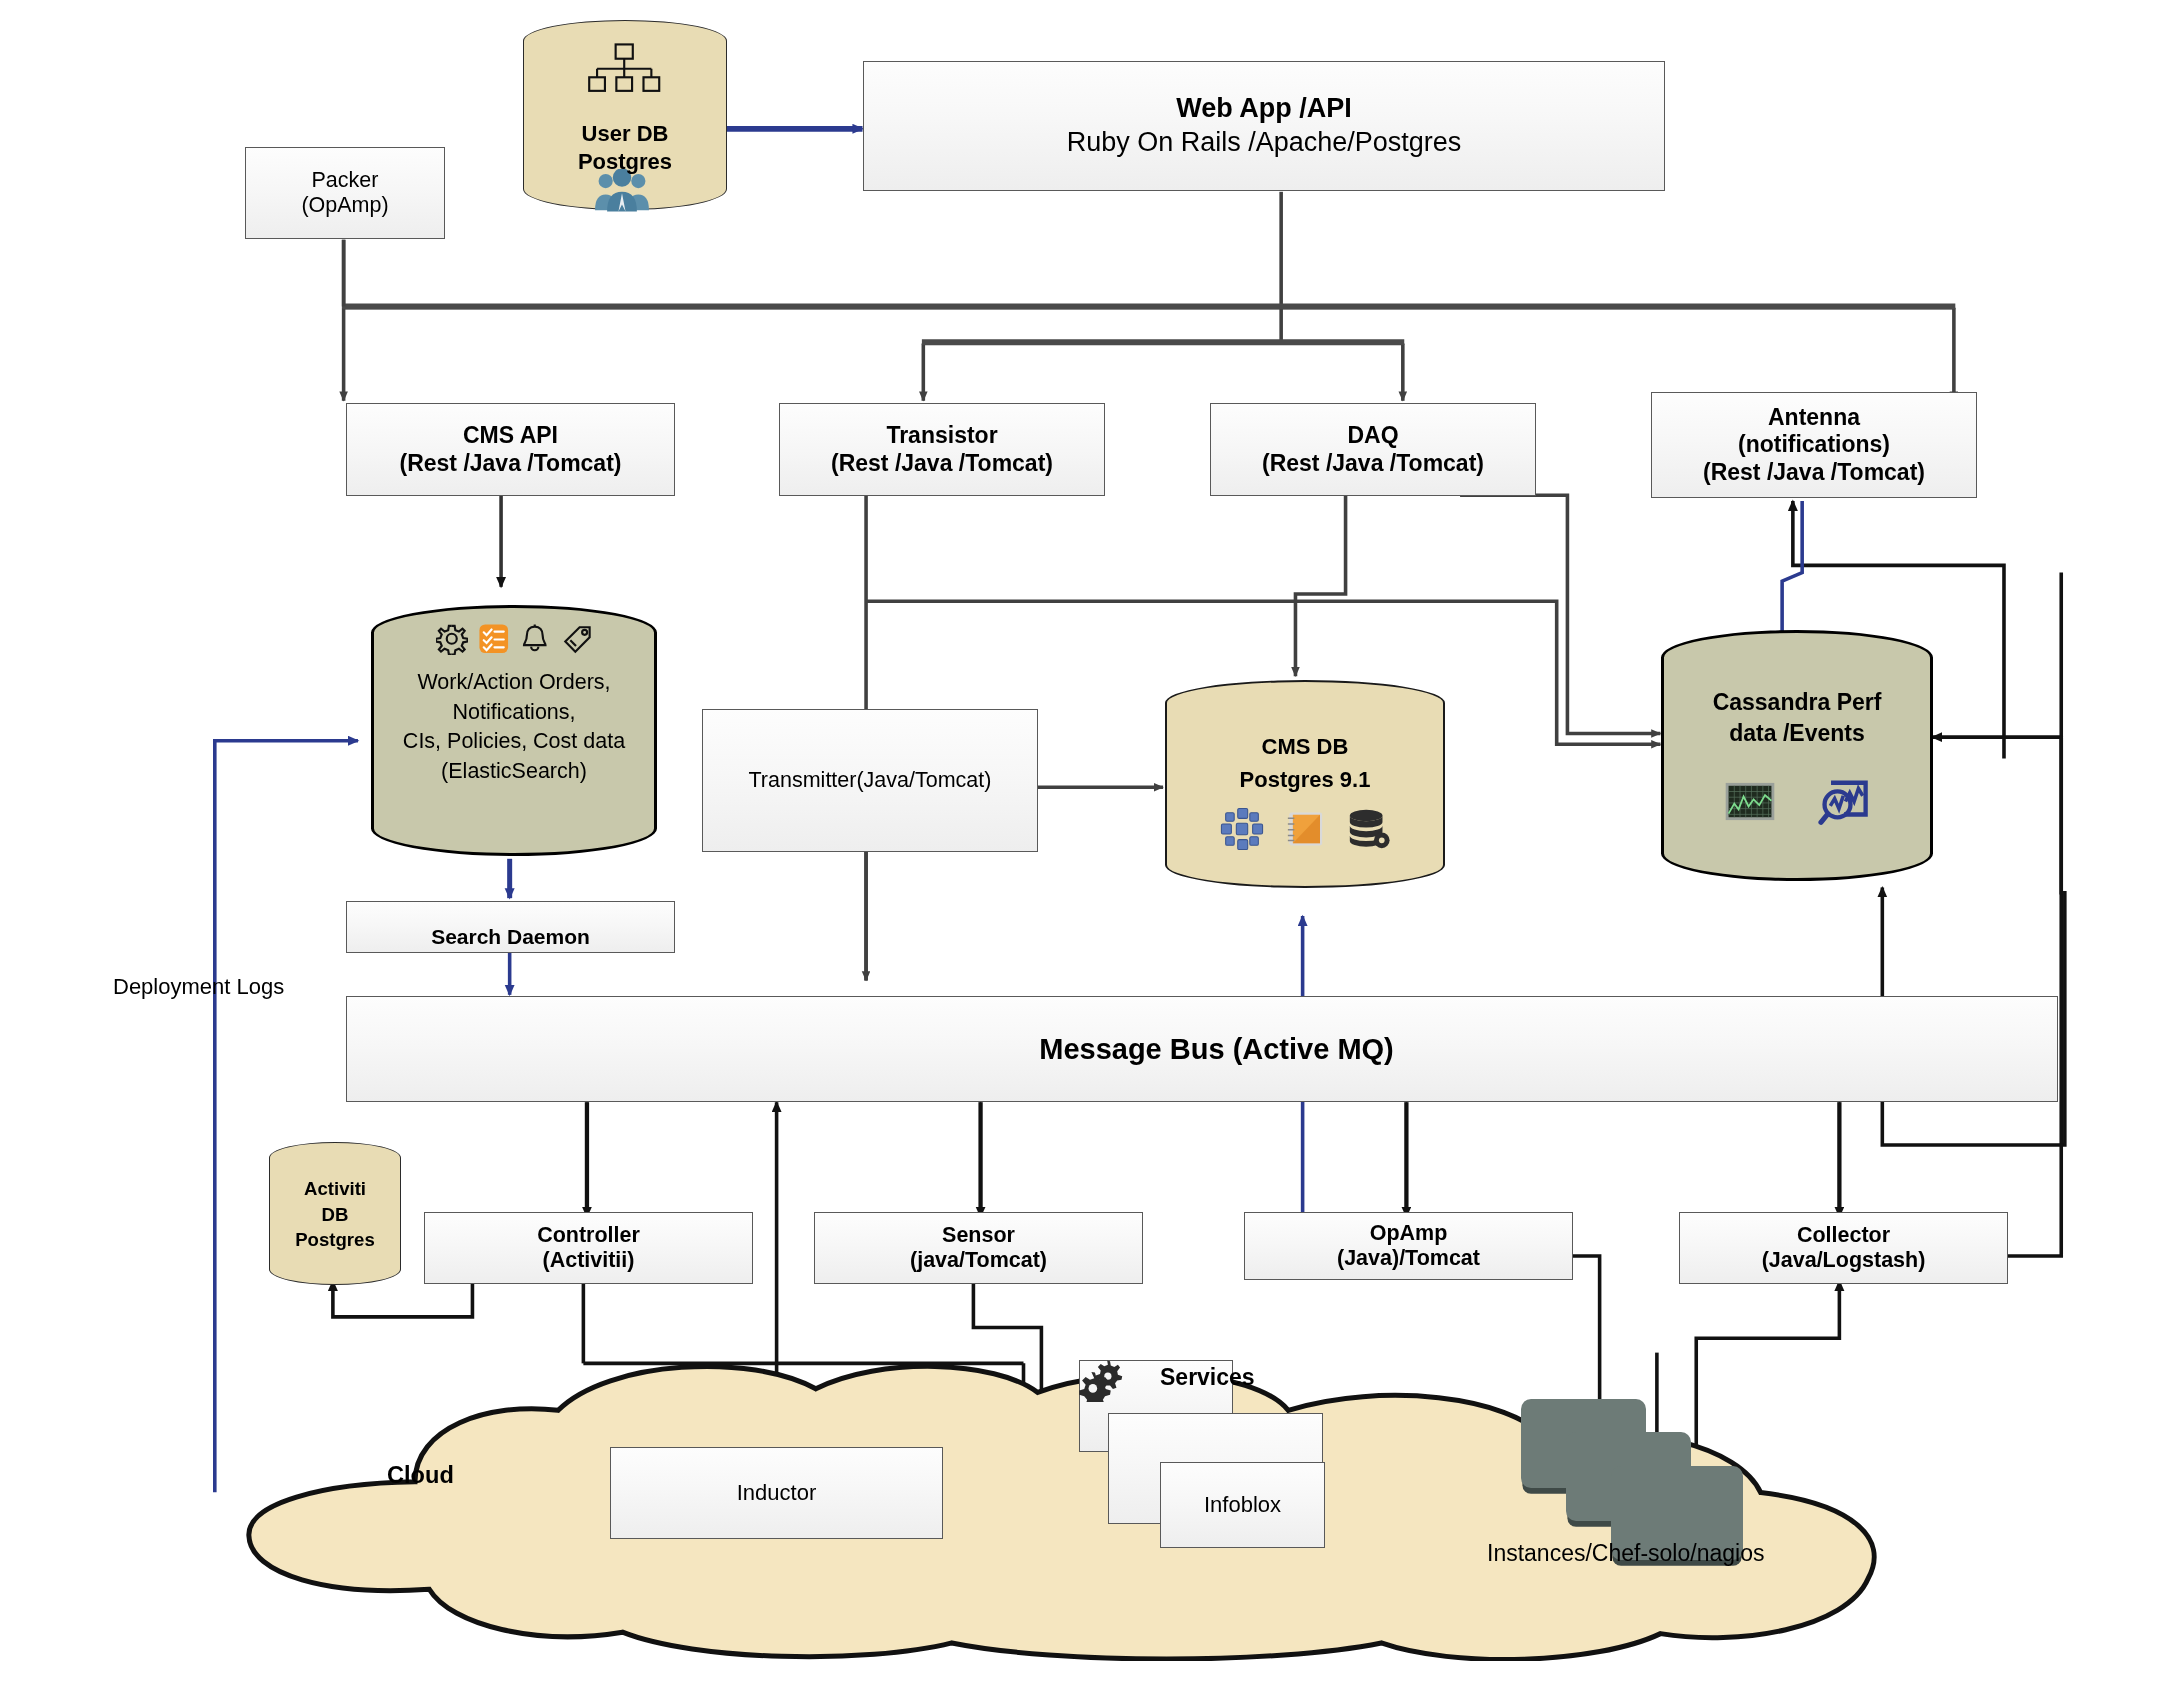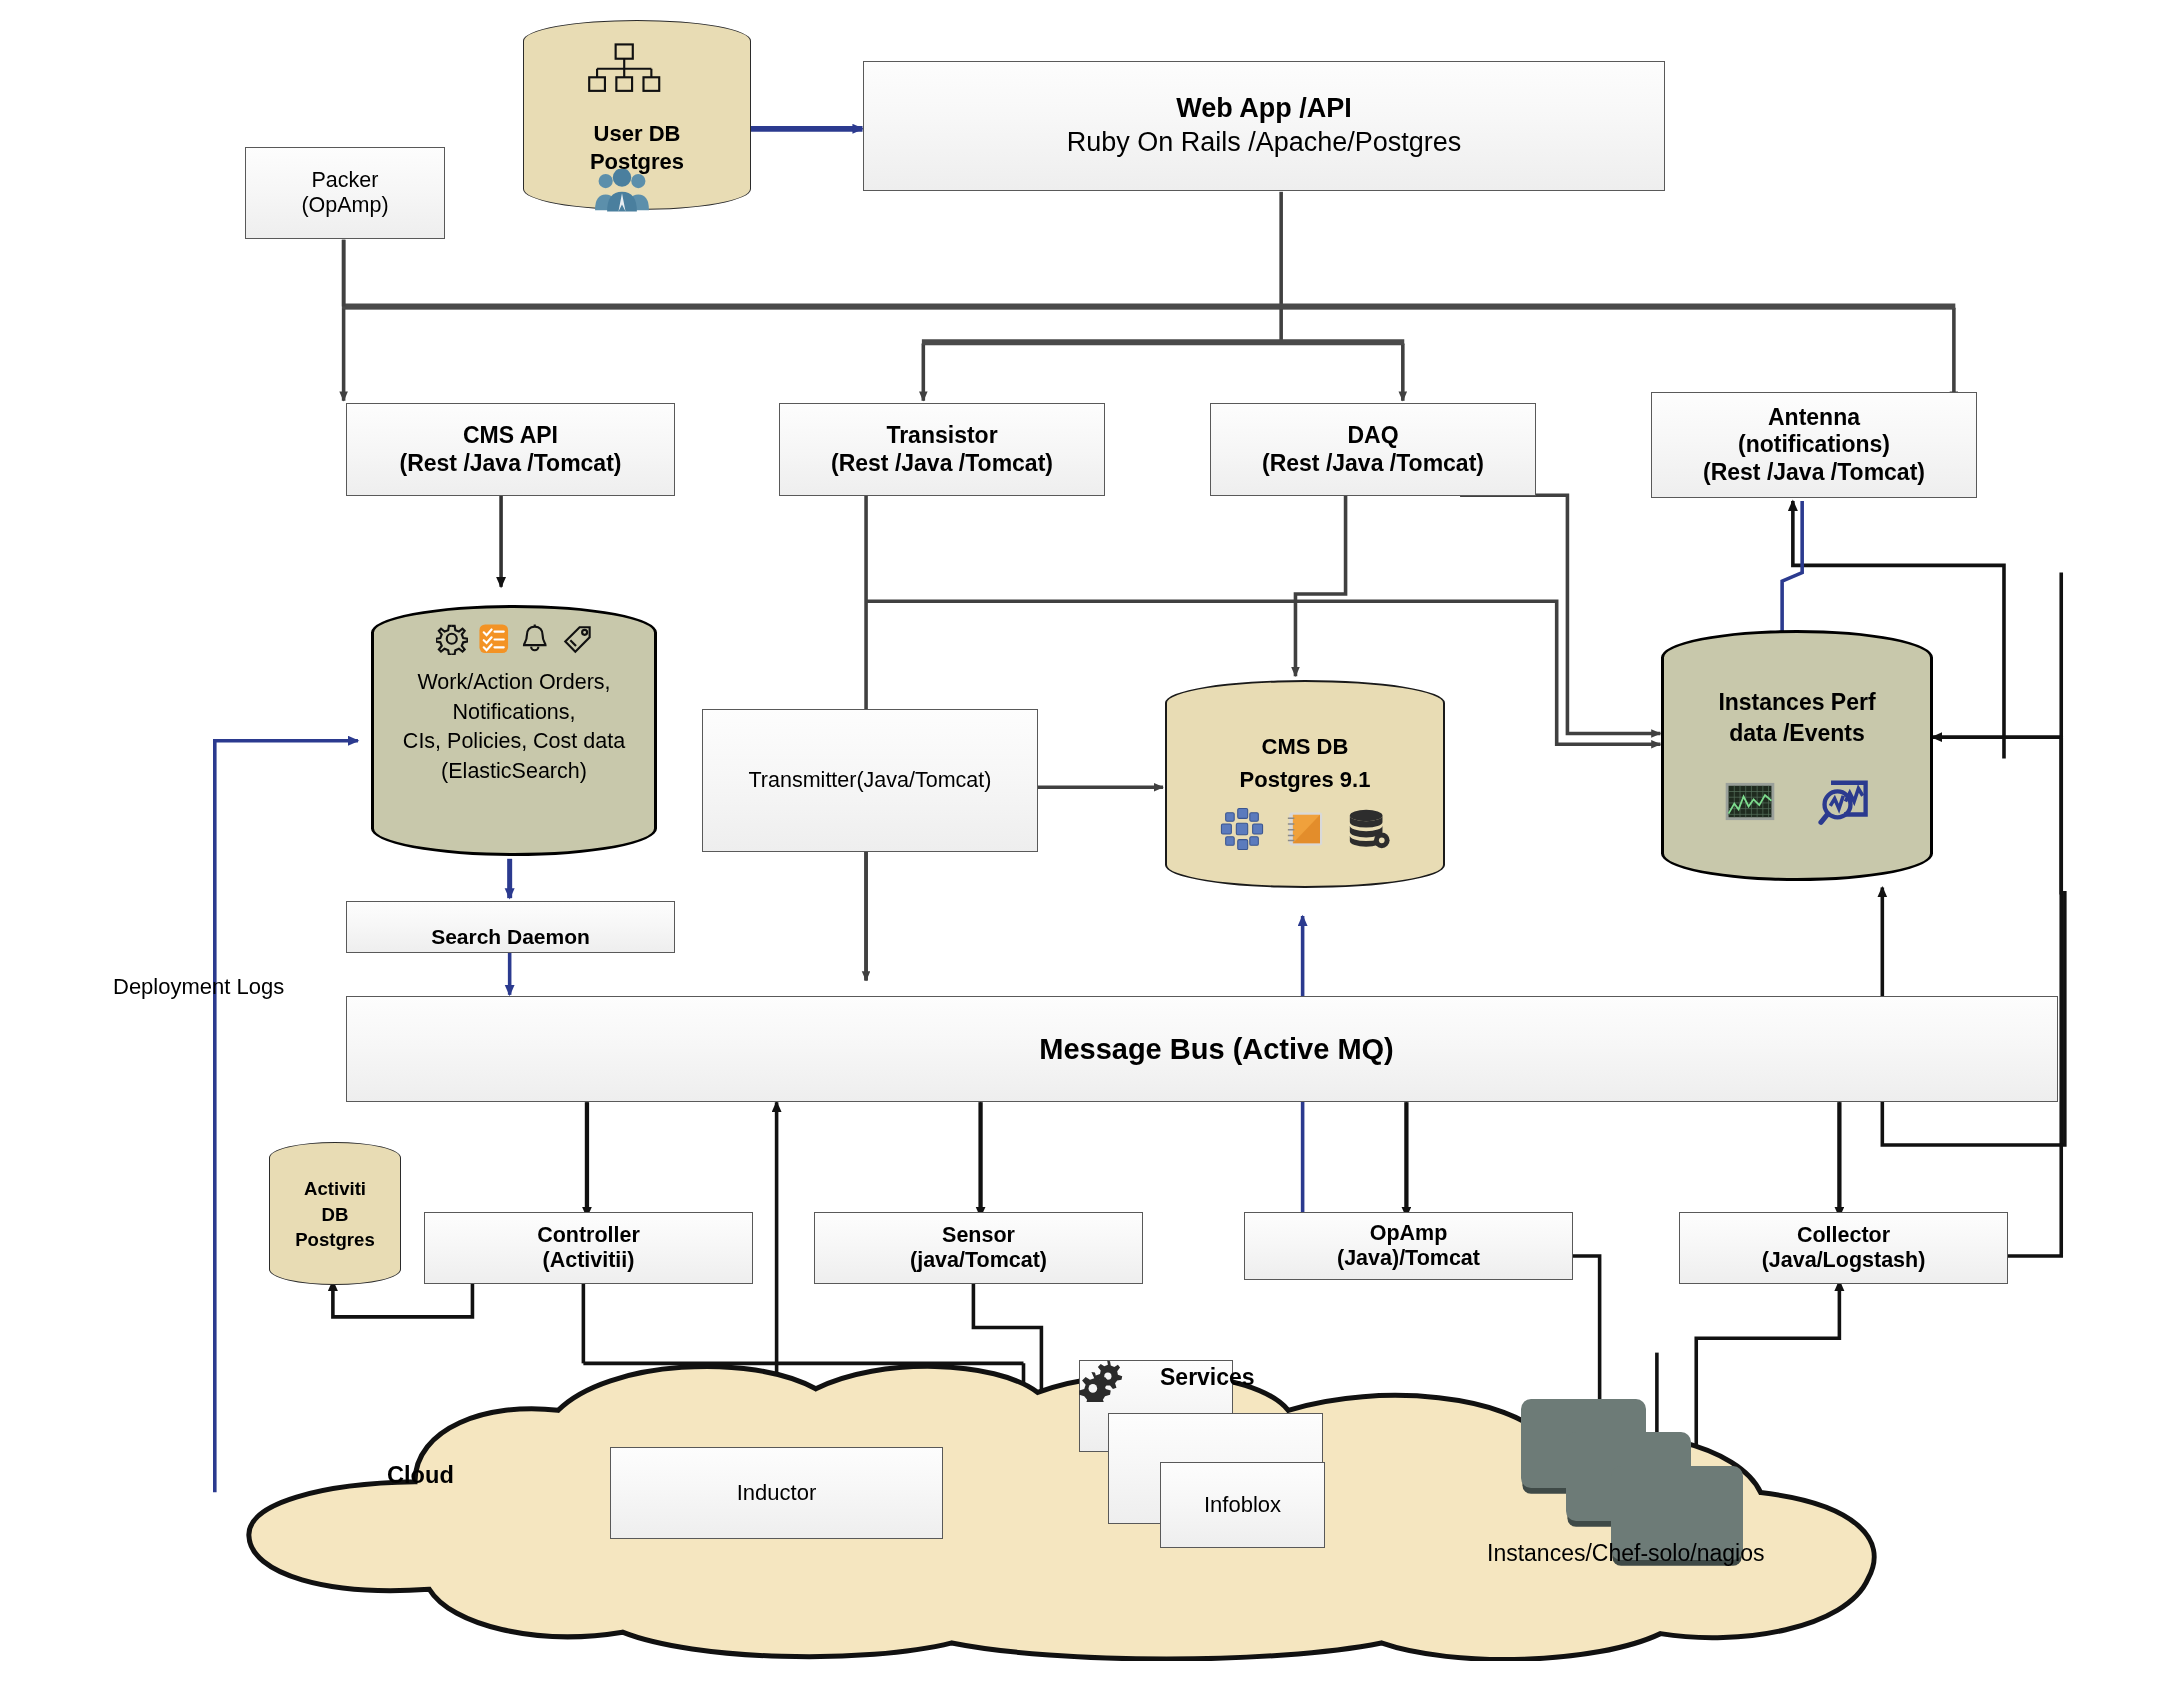--- a/index.html
+++ b/index.html
@@ -194,21 +194,21 @@
     <g fill="none" stroke="#404040" stroke-width="5">
       <path d="M480,335 L480,428"></path>
     </g>
   </svg>
 
   <div class="node boxs" style="left:245px;top:147px;width:200px;height:92px;flex-direction:column;font-size:21.5px;">
     <div>Packer</div>
     <div>(OpAmp)</div>
   </div>
 
-  <div class="cyl tan soft" style="left:523px;top:20px;width:204px;height:190px;padding-left:24px;">
+  <div class="cyl tan soft" style="left:523px;top:20px;width:204px;height:190px;">
     <div class="body"></div>
 
     <svg class="mini" style="left:61px;top:23px;width:79px;height:50px;" viewBox="0 0 110 70">
       <rect x="44" y="2" width="24" height="20" fill="none" stroke="#111" stroke-width="3"></rect>
       <path d="M56,22 L56,36 M18,36 L94,36 M18,36 L18,48 M56,36 L56,48 M94,36 L94,48" stroke="#111" stroke-width="3" fill="none"></path>
       <rect x="7" y="48" width="22" height="19" fill="none" stroke="#111" stroke-width="3"></rect>
       <rect x="45" y="48" width="22" height="19" fill="none" stroke="#111" stroke-width="3"></rect>
       <rect x="83" y="48" width="22" height="19" fill="none" stroke="#111" stroke-width="3"></rect>
     </svg>
     <div class="lbl t-b" style="top:100px;font-size:22px;line-height:1.25;">
@@ -342,21 +342,21 @@
           <circle cx="49" cy="45" r="11"></circle>
         </g>
         <circle cx="49" cy="45" r="4" fill="#e8dcb4"></circle>
       </svg>
     </div>
   </div>
 
   <div class="cyl olive" style="left:1661px;top:630px;width:272px;height:251px;">
     <div class="body"></div>
     <div class="lbl t-b" style="top:57px;font-size:23px;line-height:1.35;">
-      <div>Instances Perf</div>
+      <div>Cassandra Perf</div>
       <div>data /Events</div>
     </div>
     <div class="icons-row" style="top:147px;gap:43px;">
       <svg width="50" height="39" viewBox="0 0 70 54">
         <rect x="1" y="1" width="68" height="52" fill="#9aa09a"></rect>
         <rect x="5" y="5" width="60" height="44" fill="#1f2b1f"></rect>
         <g stroke="#55705a" stroke-width="1">
           <path d="M5,13 h60 M5,21 h60 M5,29 h60 M5,37 h60 M5,45 h60"></path>
           <path d="M13,5 v44 M21,5 v44 M29,5 v44 M37,5 v44 M45,5 v44 M53,5 v44 M61,5 v44"></path>
         </g>

